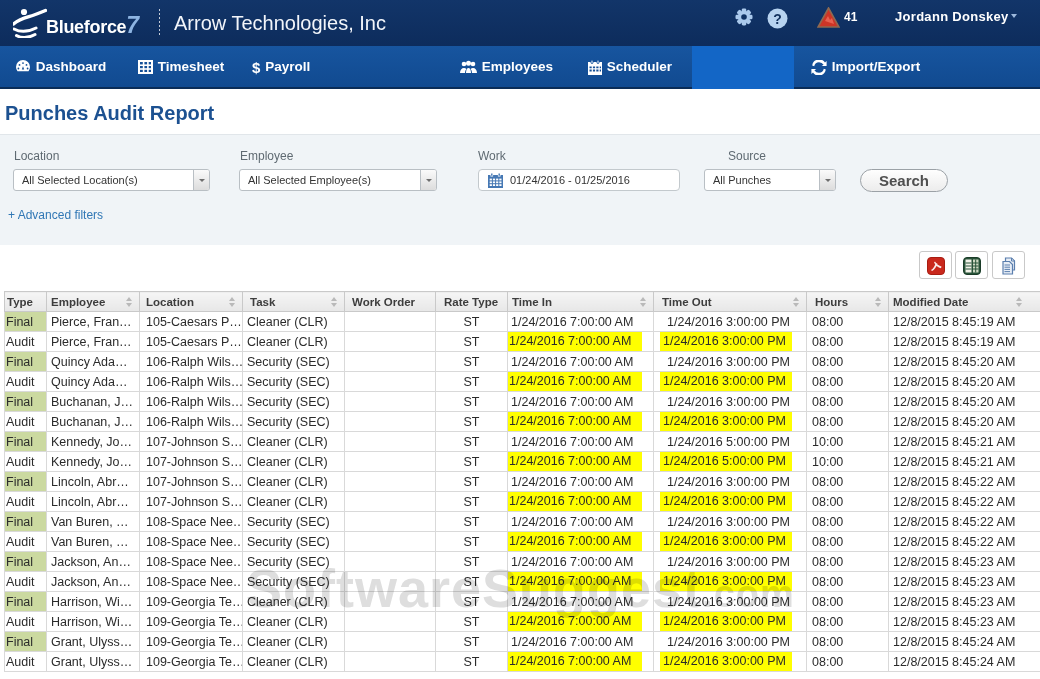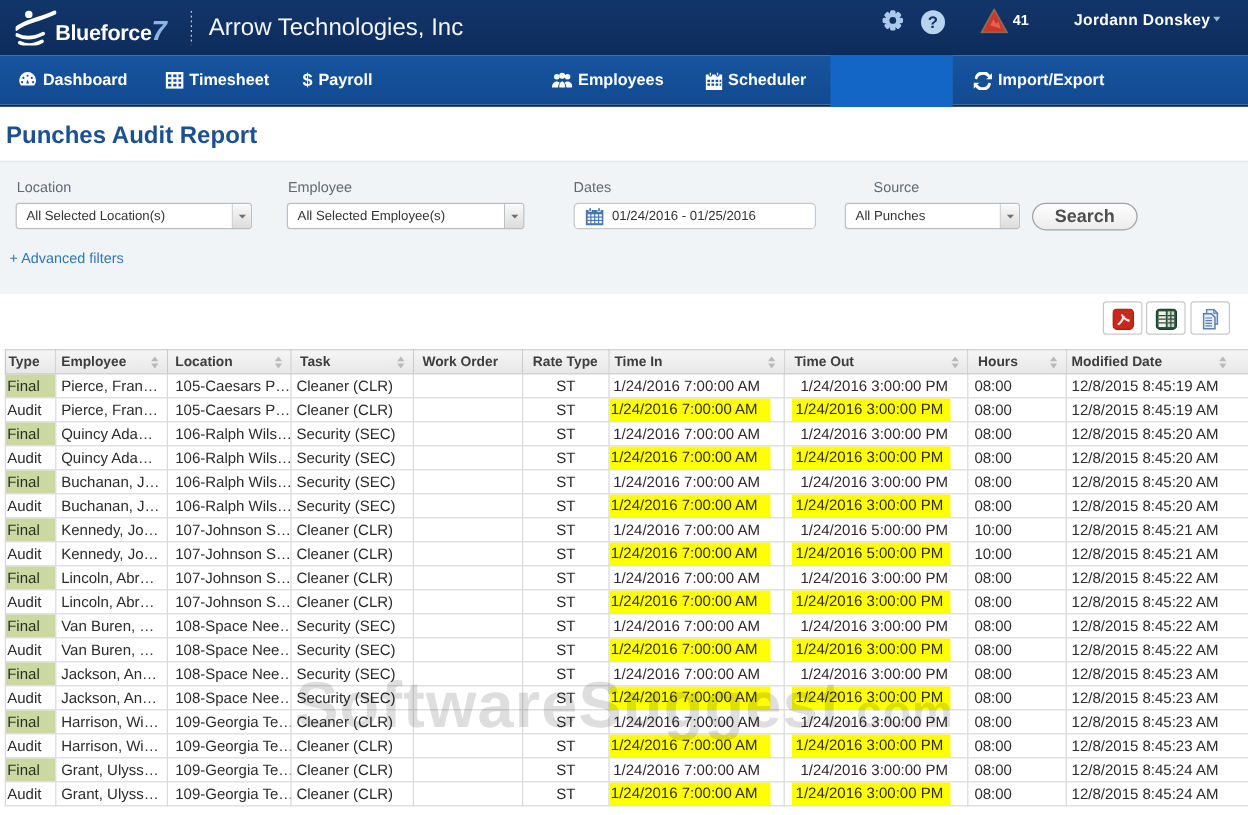--- a/index.html
+++ b/index.html
@@ -191,21 +191,21 @@
 </div>
 <div class="navline"></div>
 
 <h1>Punches Audit Report</h1>
 
 <div class="panel">
   <div class="flabel" style="left:14px;">Location</div>
   <div class="fsel" style="left:13px; width:197px;">All Selected Location(s)<div class="selbtn"></div></div>
   <div class="flabel" style="left:240px;">Employee</div>
   <div class="fsel" style="left:239px; width:198px;">All Selected Employee(s)<div class="selbtn"></div></div>
-  <div class="flabel" style="left:478px;">Dates</div>
+  <div class="flabel" style="left:478px;">Work</div>
   <div class="dates">
     <svg style="position:absolute; left:9px; top:3px;" width="15" height="15" viewBox="0 0 15 15">
           <path fill="#4678b4" d="M0 2h15v13H0z"></path>
           <path fill="#fff" d="M2.5 0h2.6v3.4H2.5zm7.4 0h2.6v3.4H9.9z"></path>
           <path fill="#4678b4" d="M3.1 0.6h1.4v2.2H3.1zm7.4 0h1.4v2.2h-1.4z"></path>
           <g fill="#fff">
             <rect x="1.7" y="5.6" width="2.2" height="1.8"></rect>
             <rect x="4.9" y="5.6" width="2.2" height="1.8"></rect>
             <rect x="8.1" y="5.6" width="2.2" height="1.8"></rect>
             <rect x="11.3" y="5.6" width="2.2" height="1.8"></rect>
@@ -215,21 +215,21 @@
             <rect x="11.3" y="8.4" width="2.2" height="1.8"></rect>
             <rect x="1.7" y="11.2" width="2.2" height="1.8"></rect>
             <rect x="4.9" y="11.2" width="2.2" height="1.8"></rect>
             <rect x="8.1" y="11.2" width="2.2" height="1.8"></rect>
             <rect x="11.3" y="11.2" width="2.2" height="1.8"></rect>
           </g>
         </svg>
     01/24/2016 - 01/25/2016
   </div>
   <div class="flabel" style="left:680px;margin-left:48px;">Source</div>
-  <div class="fsel" style="left:704px; width:146px;">All Punches<div class="selbtn"></div></div>
+  <div class="fsel" style="left:704px; width:132px;">All Punches<div class="selbtn"></div></div>
   <div class="searchbtn">Search</div>
   <div class="adv">+ Advanced filters</div>
 </div>
 
 <div class="exp" style="left:919px;">
   <svg width="18" height="18" viewBox="0 0 18 18">
         <rect x="0.5" y="0.5" width="17" height="17" rx="3.5" fill="#c9281c" stroke="#a81d12"></rect>
         <path d="M4 13c2-1 4-4 4.5-7l1.8.3c-.3 3-2.7 6.7-5.3 7.7zm4-8.5c1.5 2.5 4 4.5 6.5 5l-.5 1.8c-2.8-.5-5.6-2.8-7-5.8z" fill="#fff" opacity=".9"></path>
       </svg>
 </div>

